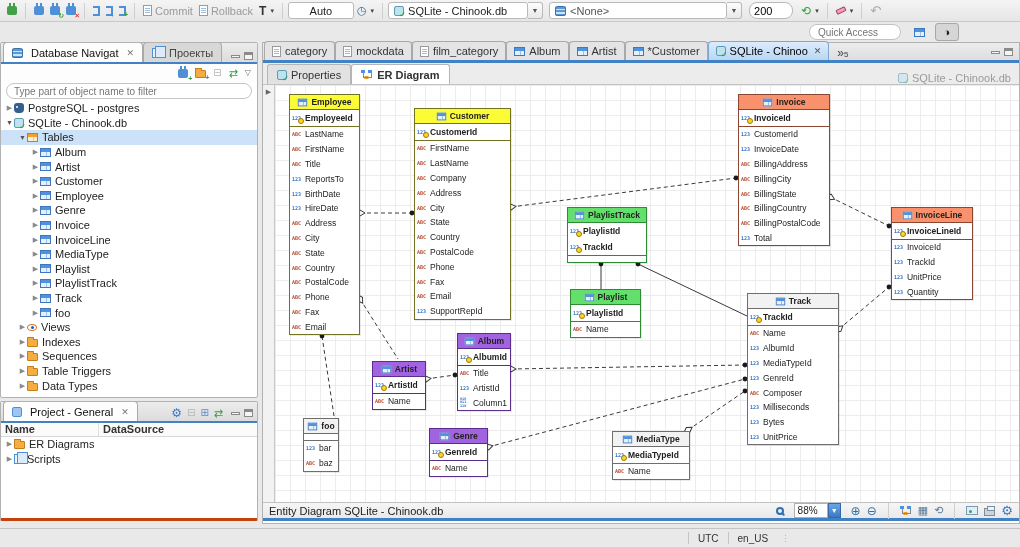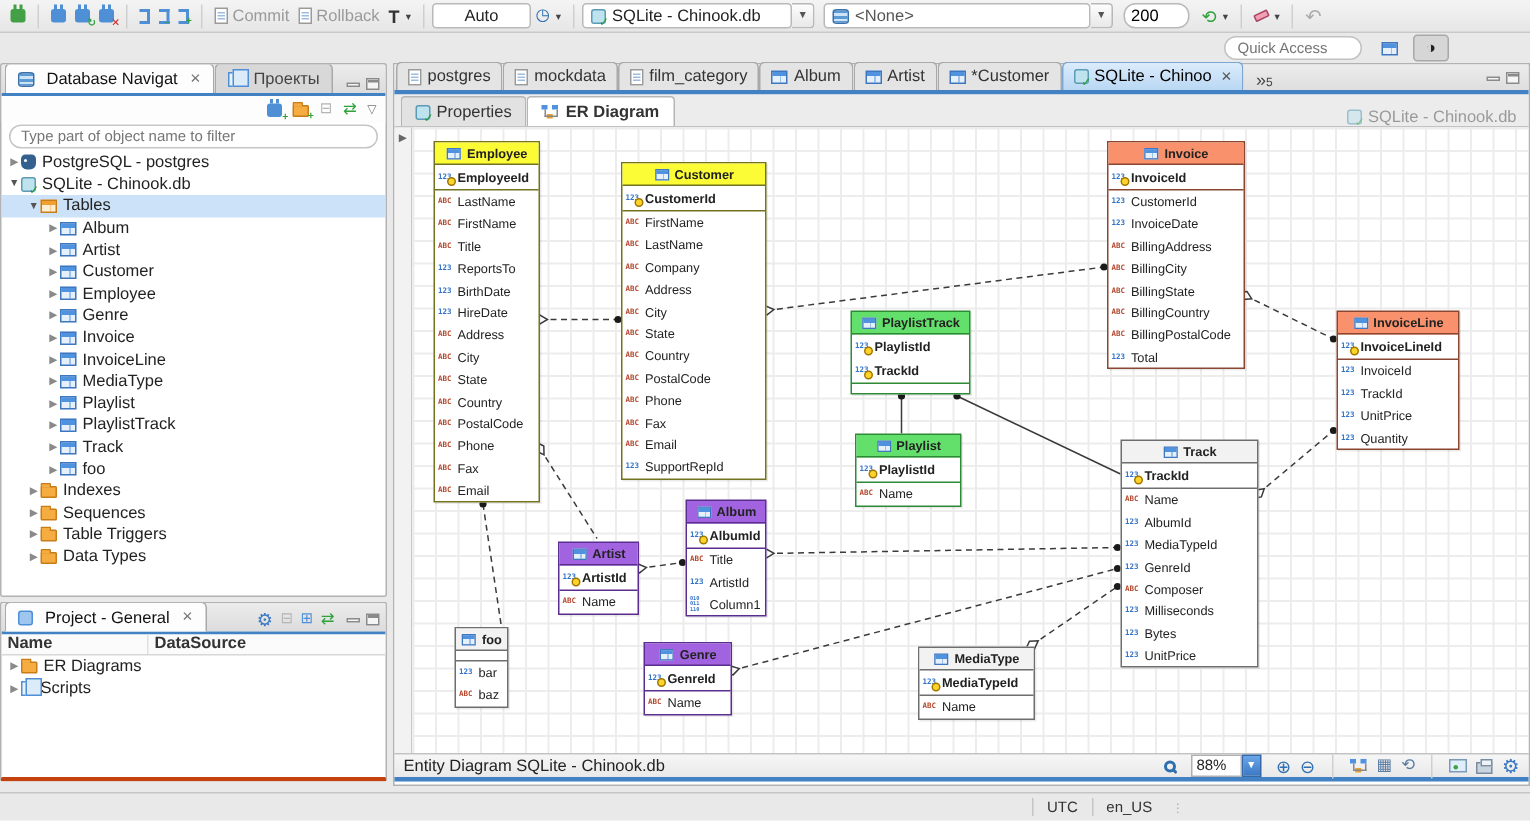--- a/index.html
+++ b/index.html
@@ -32,21 +32,21 @@
   .ic-brk { width:7px; height:10px; border:2px solid #4e8fd6; border-left:none; position:relative; }
   .ic-page { width:9px; height:11px; background:#fff; border:1px solid #9a9a9a; position:relative; }
   .ic-page::before { content:""; position:absolute; left:1px; top:2px; width:5px; height:1px; background:#9dbde0; box-shadow:0 2px 0 #9dbde0,0 4px 0 #9dbde0; }
   .ic-eraser { width:10px; height:5px; background:#f2a0b4; border:1px solid #a46; transform:rotate(-25deg); border-radius:1px; }
   .ic-sqlite { width:10px; height:10px; background:#bfe3ee; border:1px solid #5b9bb5; border-radius:2px; position:relative; }
   .ic-sqlite::after { content:"✓"; position:absolute; right:-3px; bottom:-4px; color:#1e9e30; font-size:8px; font-weight:bold; }
   .ic-dbstack { width:11px; height:10px; border:1px solid #3a6fa8; border-radius:3px/2px;
     background:repeating-linear-gradient(#5b9bd5 0 2px,#cfe3f6 2px 3.4px); }
 
   
-  #strip2 { position:absolute; left:12px; top:22px; width:960px; height:20px; background:#e9e9e9; }
+  #strip2 { position:absolute; left:5px; top:22px; width:960px; height:20px; background:#e9e9e9; }
   #quick { position:absolute; right:64px; top:2px; width:92px; height:16px; border:1px solid #c2c2c2;
     border-radius:8px; background:#fff; font-size:10px; color:#999; padding:0 8px; font-family:inherit; }
   .persp { position:absolute; top:1px; width:24px; height:18px; border-radius:3px;
     display:flex; align-items:center; justify-content:center; }
   .persp.active { border:1px solid #a8a8a8; background:#d6d6d6; }
 
   
   #sidebar { position:absolute; left:0; top:42px; width:258px; height:482px; }
   .panel { background:#fff; border:1px solid #b2b2b2; border-radius:2px; overflow:hidden; }
   #navpanel { position:absolute; left:0; top:0; width:258px; height:356px; }
@@ -354,20 +354,25 @@
           <span class="ic ic-table"></span>
           <span class="tlabel">Track</span>
         </div>
         <div class="trow" style="padding-left: 30px;">
           <span class="tarrow">▶</span>
           <span class="ic ic-table"></span>
           <span class="tlabel">foo</span>
         </div>
         <div class="trow" style="padding-left: 17px;">
           <span class="tarrow">▶</span>
+          <span class="ic ic-eye"></span>
+          <span class="tlabel">Views</span>
+        </div>
+        <div class="trow" style="padding-left: 17px;">
+          <span class="tarrow">▶</span>
           <span class="ic ic-folder"></span>
           <span class="tlabel">Indexes</span>
         </div>
         <div class="trow" style="padding-left: 17px;">
           <span class="tarrow">▶</span>
           <span class="ic ic-folder"></span>
           <span class="tlabel">Sequences</span>
         </div>
         <div class="trow" style="padding-left: 17px;">
           <span class="tarrow">▶</span>
@@ -416,21 +421,21 @@
           <span class="tlabel">Scripts</span>
         </div>
       </div>
   </div>
 </div>
 
 <div id="editor">
   <div id="etabs">
       <span class="etab">
         <span class="ic ic-page"></span>
-        <span>postgres</span>
+        <span>category</span>
       </span>
       <span class="etab">
         <span class="ic ic-page"></span>
         <span>mockdata</span>
       </span>
       <span class="etab">
         <span class="ic ic-page"></span>
         <span>film_category</span>
       </span>
       <span class="etab">

